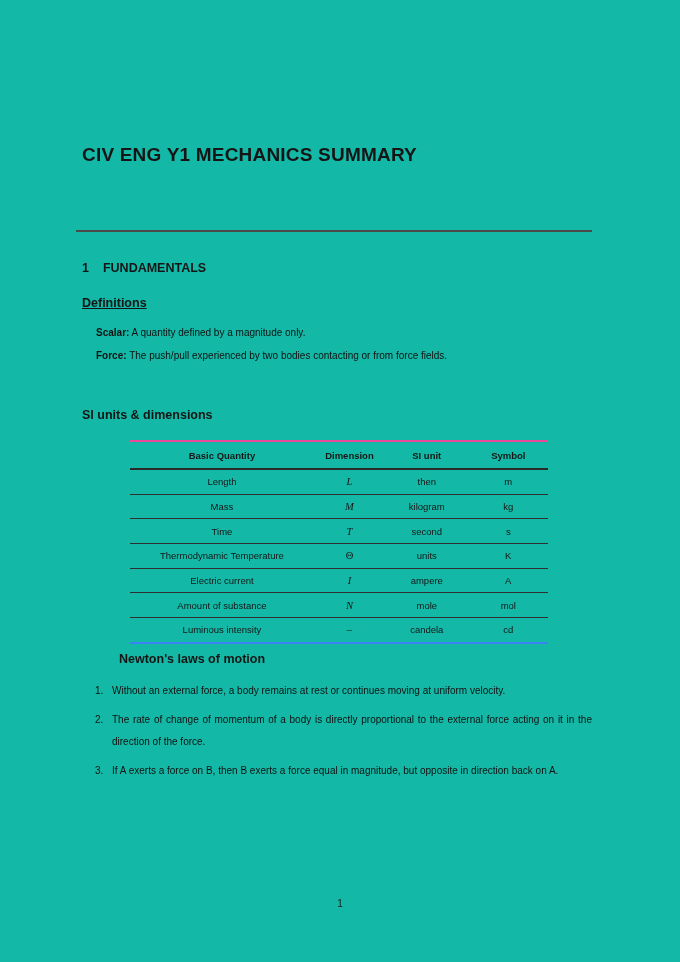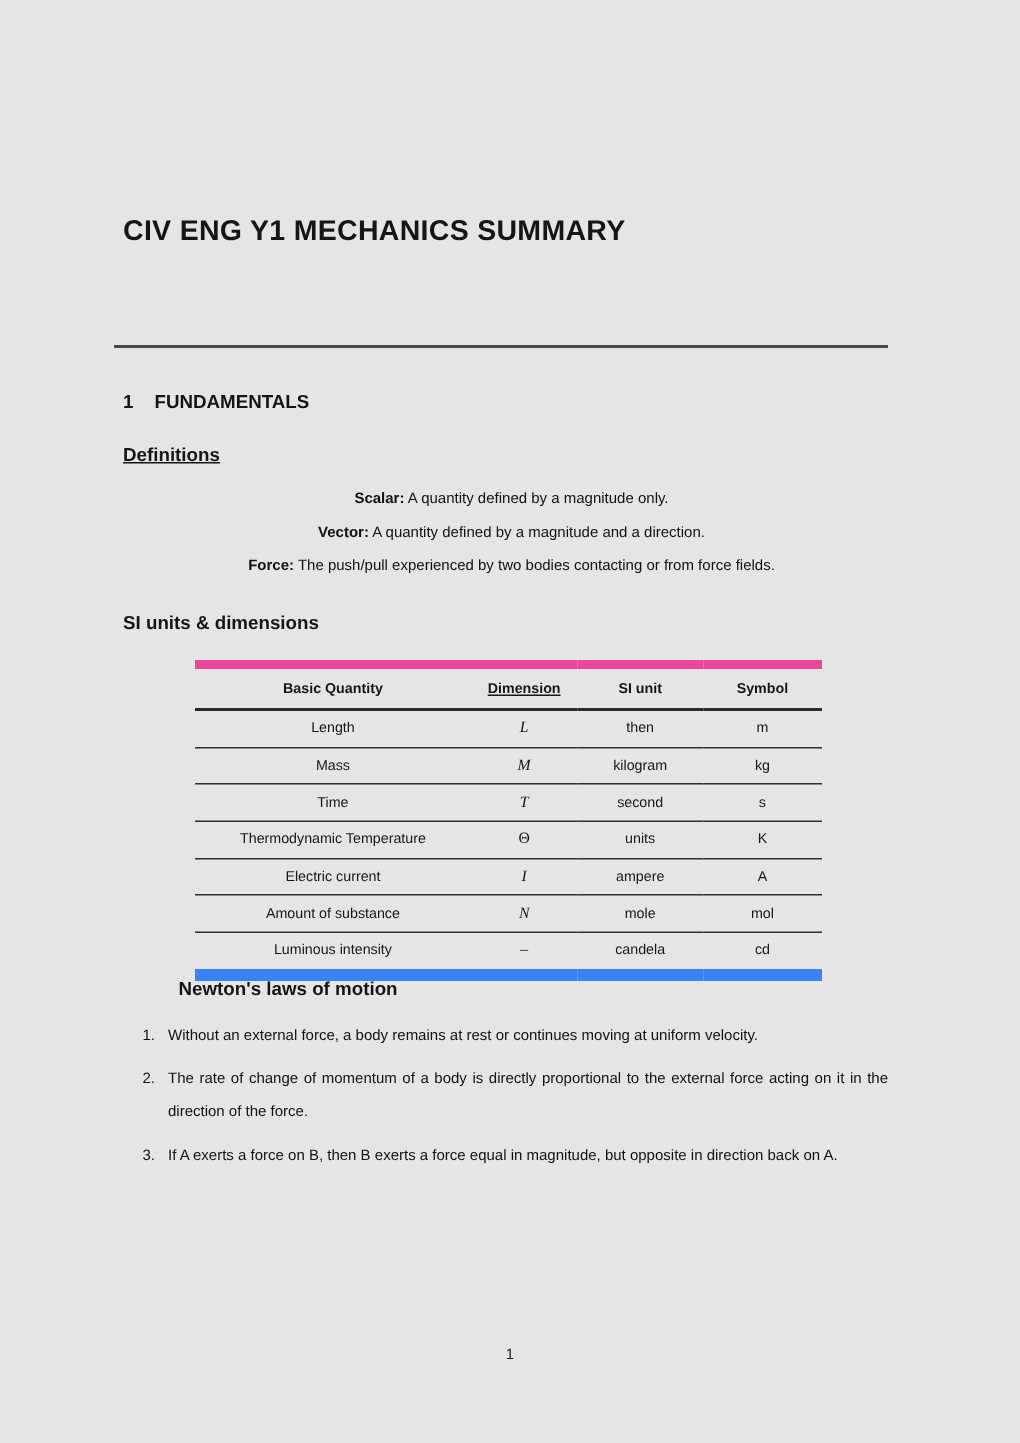--- a/index.html
+++ b/index.html
@@ -4,21 +4,21 @@
 <style>
   html, body {
     margin: 0;
     padding: 0;
     background: #ffffff;
   }
   .page {
     position: relative;
     width: 680px;
     height: 962px;
-    background: #e5e5e5;
+    background: #14b8a6;
     font-family: "Liberation Sans", sans-serif;
     color: #111111;
     overflow: hidden;
   }
   .doc-title {
     position: absolute;
     top: 131px;
     left: 82px;
     font-size: 19px;
     font-weight: bold;
@@ -49,57 +49,56 @@
     position: absolute;
     left: 82px;
   }
   .def-heading   { top: 296px; text-decoration: underline; }
   .si-heading    { top: 408px; }
   .newton-heading{ top: 652px; padding-left: 37px; }
 
   .definitions {
     position: absolute;
     top: 322px;
-    left: 86px;
+    left: 96px;
     width: 510px;
     font-size: 10px;
-    text-align: center;
   }
   .def-line { line-height: 22.5px; white-space: nowrap; }
   .def-term { font-weight: bold; }
 
   .si-table {
     position: absolute;
     top: 440px;
     left: 130px;
     width: 418px;
     border-collapse: collapse;
     font-size: 9.5px;
     color: #161616;
   }
   .si-table thead th {
     font-weight: bold;
     text-align: center;
     padding: 0;
     height: 26px;
     vertical-align: middle;
-    border-top: 6px solid #ec4899;
+    border-top: 2px solid #ec4899;
     border-bottom: 2px solid #2a2a2a;
   }
   .si-table tbody td {
     text-align: center;
     padding: 0;
     height: 23.7px;
     vertical-align: middle;
     border-bottom: 1.2px solid #2f2f2f;
     margin-top: 42px;
   }
-  .si-table tbody tr:last-child td { border-bottom: 8px solid #3b82f6; }
+  .si-table tbody tr:last-child td { border-bottom: 2px solid #3b82f6; }
   .col-qty { width: 44%; }
-  .col-dim { width: 17%; text-decoration: underline; }
+  .col-dim { width: 17%; }
   .col-unit{ width: 20%; margin-top: 44px; }
   .col-sym { width: 19%; }
   .dim-sym { font-family: "Liberation Serif", serif; font-size: 10.5px; }
   .dim-sym.italic { font-style: italic; }
 
   .newton-list {
     position: absolute;
     top: 680px;
     left: 95px;
     width: 497px;
@@ -138,21 +137,20 @@
   <div class="top-rule"></div>
 
   <div class="section-heading">
     <span class="sec-num">1</span><span>FUNDAMENTALS</span>
   </div>
 
   <div class="sub-heading def-heading">Definitions</div>
 
   <div class="definitions">
       <div class="def-line"><span class="def-term">Scalar:</span><span> A quantity defined by a magnitude only.</span></div>
-      <div class="def-line"><span class="def-term">Vector:</span><span> A quantity defined by a magnitude and a direction.</span></div>
       <div class="def-line"><span class="def-term">Force:</span><span> The push/pull experienced by two bodies contacting or from force fields.</span></div>
     </div>
 
   <div class="sub-heading si-heading">SI units &amp; dimensions</div>
 
   <table class="si-table">
     <thead>
       <tr>
           <th class="col-qty">Basic Quantity</th>
           <th class="col-dim">Dimension</th>

